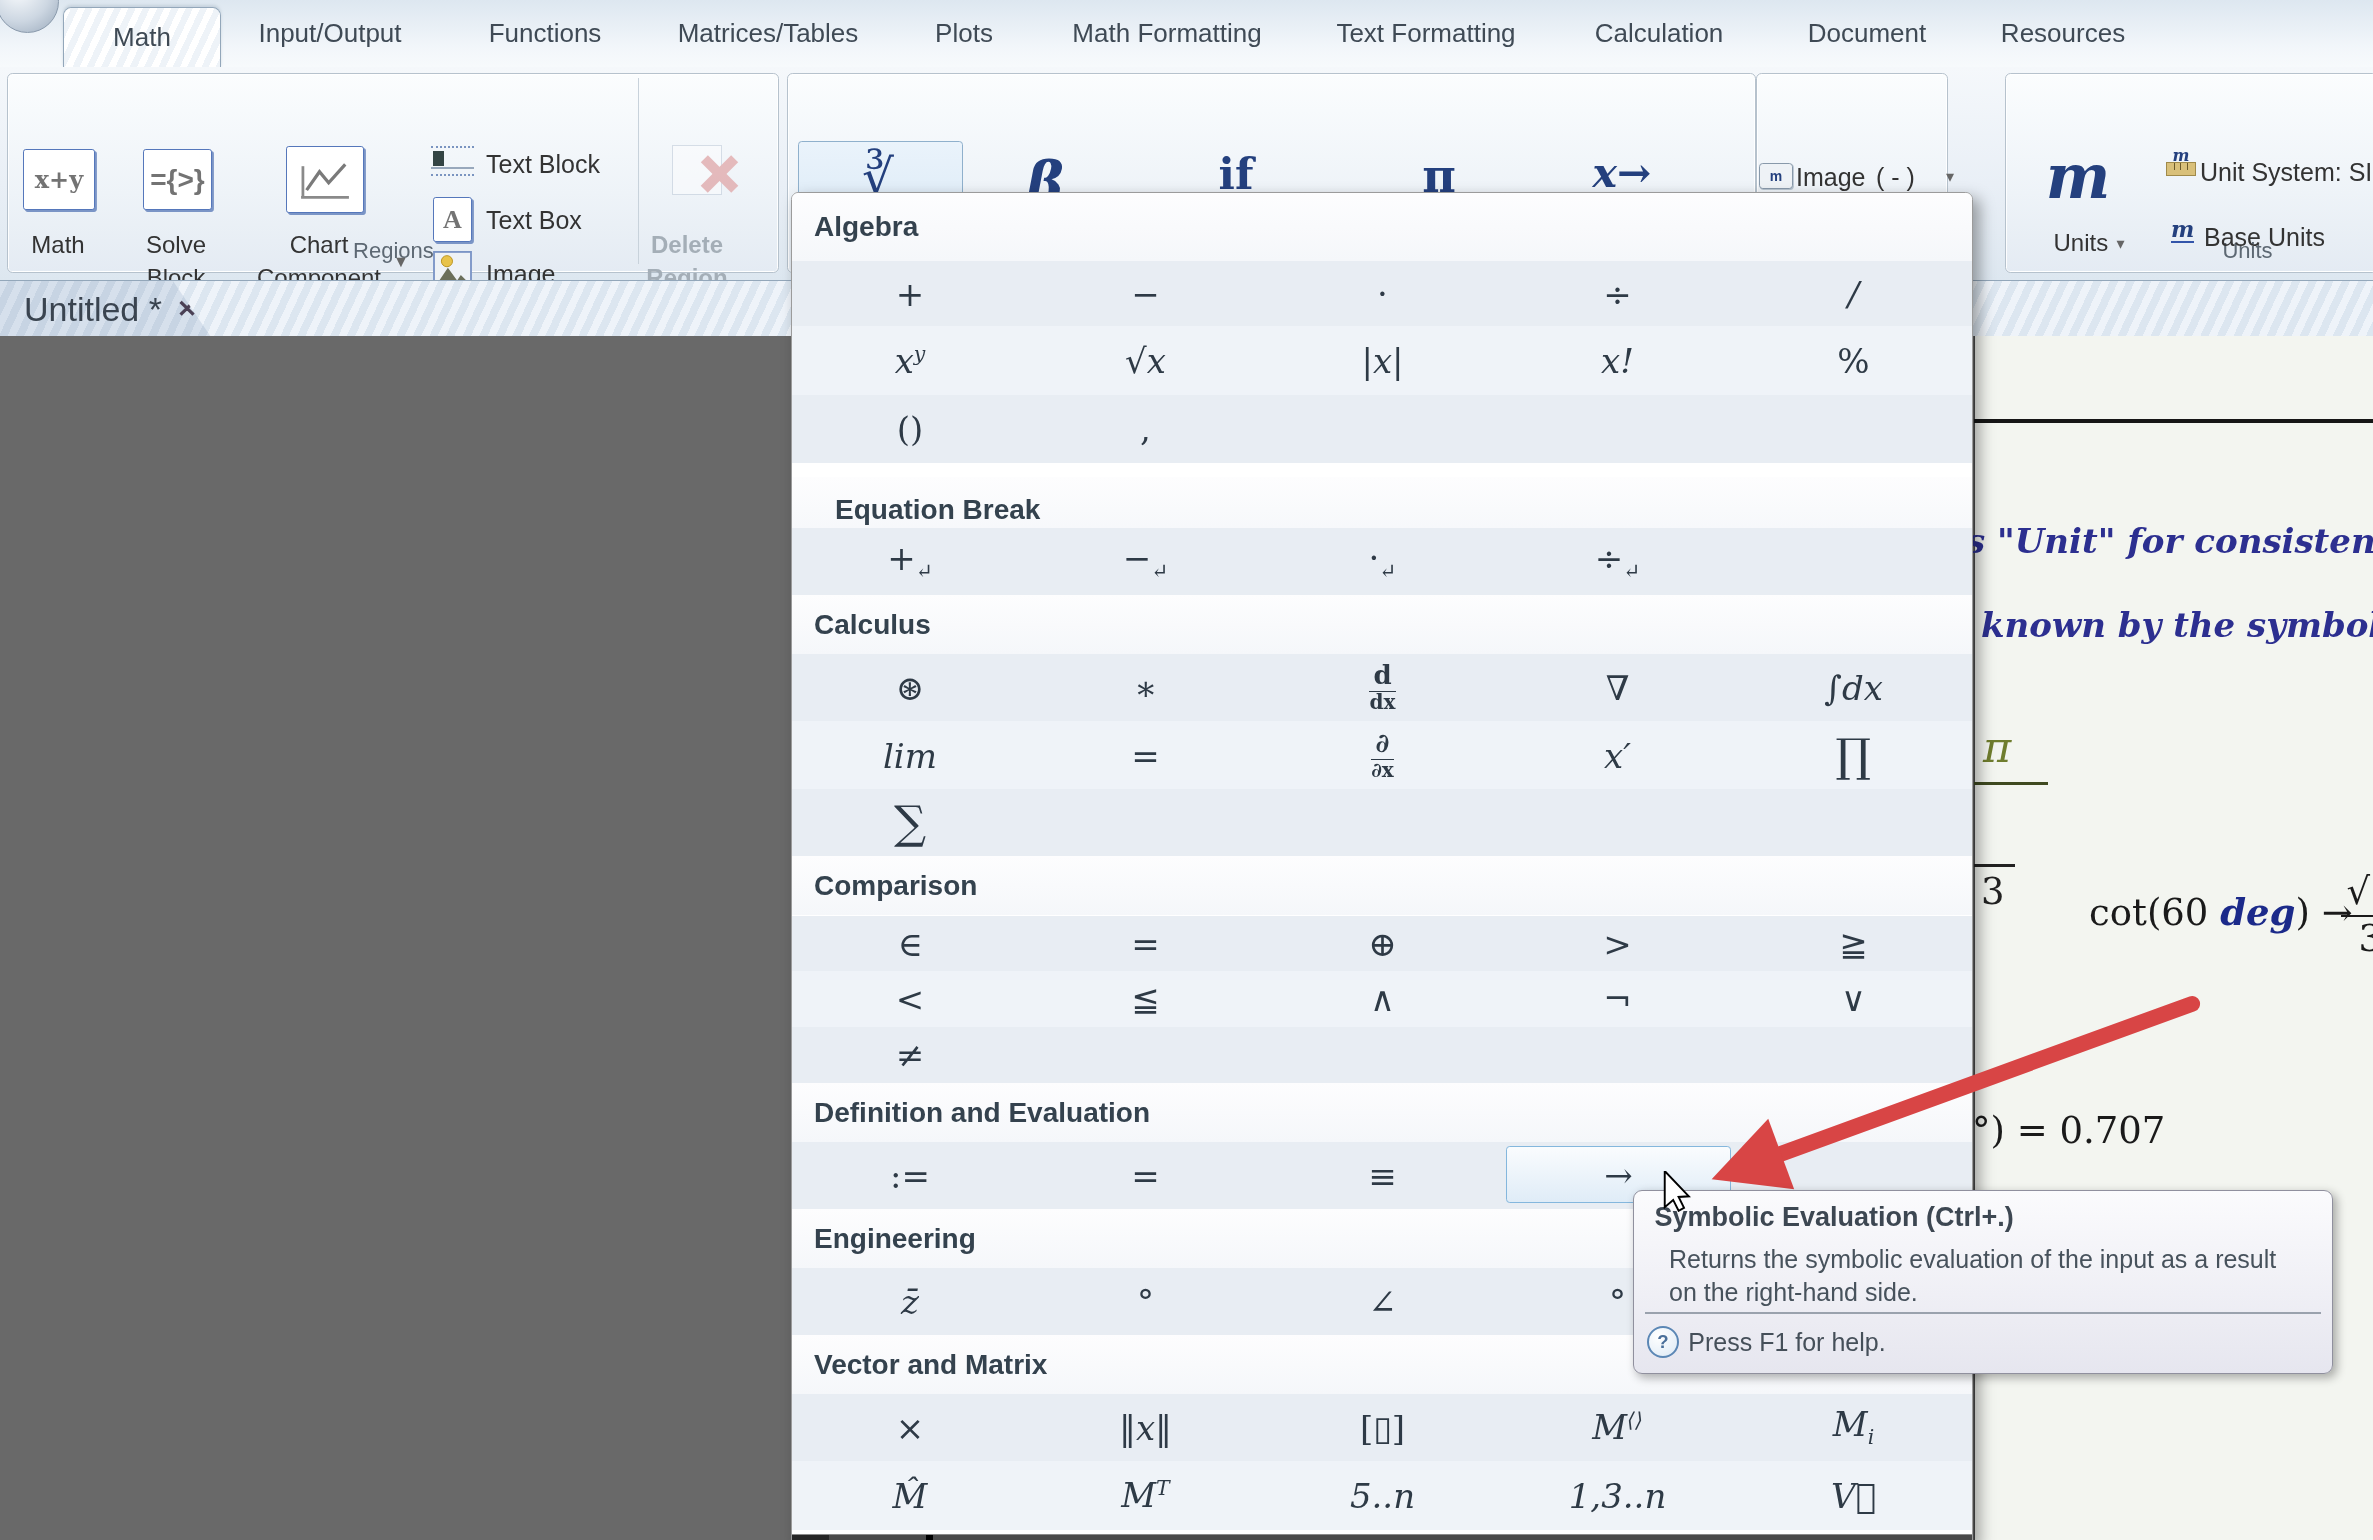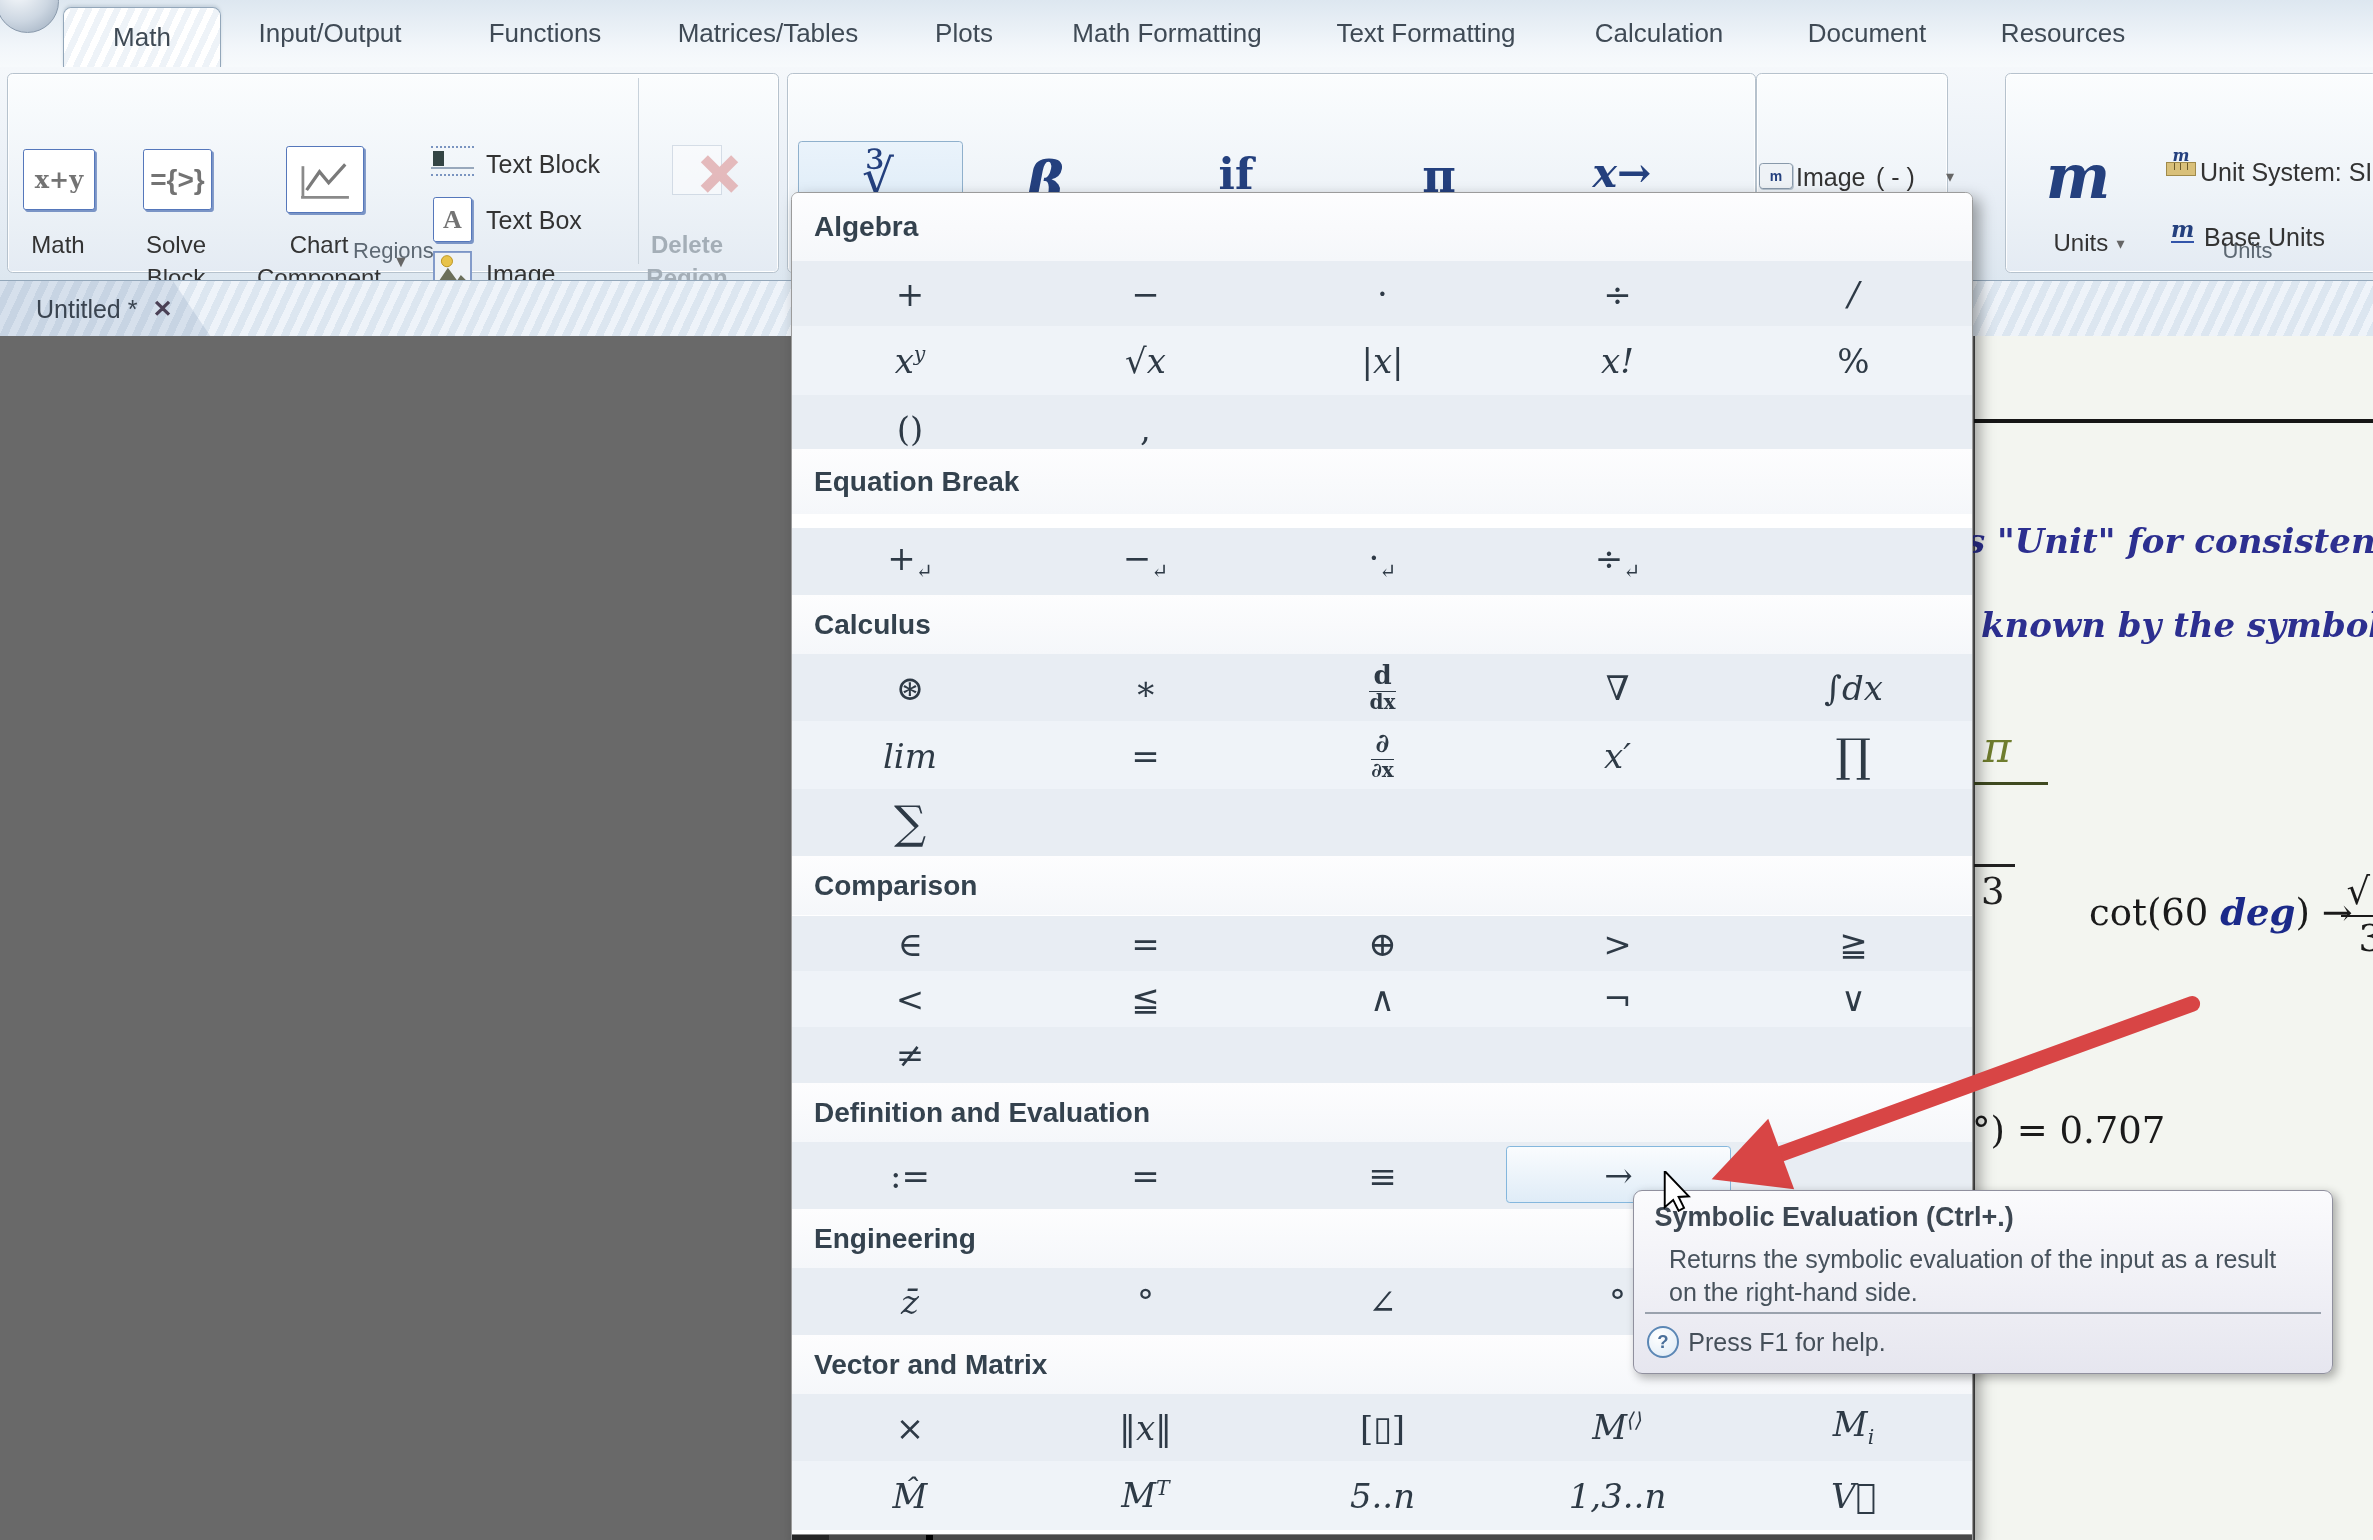--- a/index.html
+++ b/index.html
@@ -41,21 +41,21 @@
   #op-pressed{position:absolute;left:798px;top:74px;width:163px;height:117px;border:0.9px solid #8fb0cc;
               border-radius:3.7px;background:linear-gradient(#eaf3fb,#d6e7f5);}
   
   #band{position:absolute;left:0;top:280px;width:2374px;height:56px;
         background:repeating-linear-gradient(115deg,#eef3f9 0 7.4px,#dce6f0 7.4px 15px);
         border-top:1.9px solid #93a7ba;}
   #doctab{position:absolute;left:0;top:0;width:211px;height:56px;
           background:repeating-linear-gradient(115deg,#d6e0ec 0 7.4px,#c7d4e3 7.4px 15px);
           clip-path:polygon(0 0,173px 0,211px 100%,0 100%);
           display:flex;align-items:center;}
-  #doctab span.t{margin-left:36px;font-size:25px;color:#3a4450;}
+  #doctab span.t{margin-left:24px;font-size:34px;color:#3a4450;}
   #doctab span.x{margin-left:15px;font-size:24px;font-weight:bold;color:#4a4055;}
   
   #canvas{position:absolute;left:0;top:336px;width:2374px;height:1205px;background:#696969;}
   #page{position:absolute;left:1974px;top:336px;width:400px;height:1205px;background:#f3f5f0;
         border-left:0.9px solid #4d4d4d;}
   .wsfont{font-family:"DejaVu Serif",serif;}
   #ws-hr{position:absolute;left:1974px;top:419px;width:400px;height:3.7px;background:#161616;}
   .ws-blue{position:absolute;font-family:"DejaVu Serif",serif;font-style:italic;font-weight:bold;
            font-size:34px;color:#2c2f90;white-space:nowrap;}
   #ws-pi{position:absolute;left:1983px;top:722px;font-size:43px;color:#6f7d2e;
@@ -326,21 +326,21 @@
           </div>
         </div>
         <div class="sec-row odd" style="top: 202px; height: 68px;">
           <div class="cell" style="left: 6.5px;">
             <span class="g">()</span>
           </div>
           <div class="cell" style="left: 242px;">
             <span class="g">,</span>
           </div>
         </div>
-        <div class="sec-header" style="top: 256px; height: 65px;">
+        <div class="sec-header" style="top: 284px; height: 65px; padding-left: 21px;">
           <span class="sec-title">Equation Break</span>
         </div>
         <div class="sec-row odd" style="top: 335px; height: 67px;">
           <div class="cell" style="left: 6.5px;">
             <span class="g">+<sub>↵</sub></span>
           </div>
           <div class="cell" style="left: 242px;">
             <span class="g">−<sub>↵</sub></span>
           </div>
           <div class="cell" style="left: 479px;">

